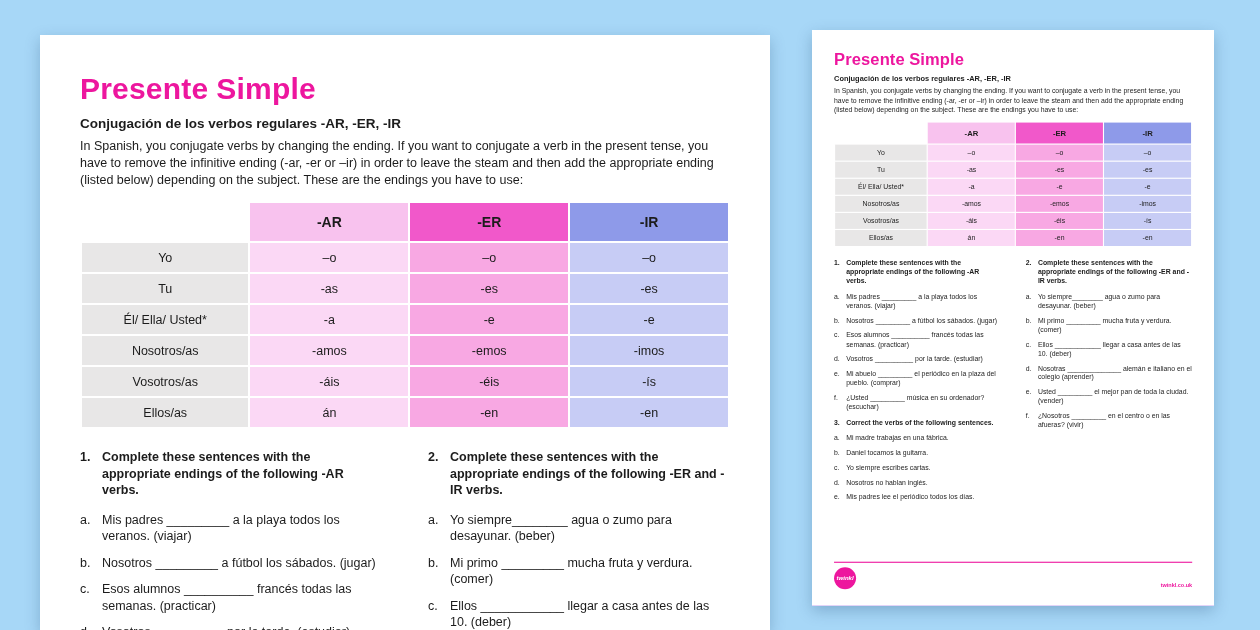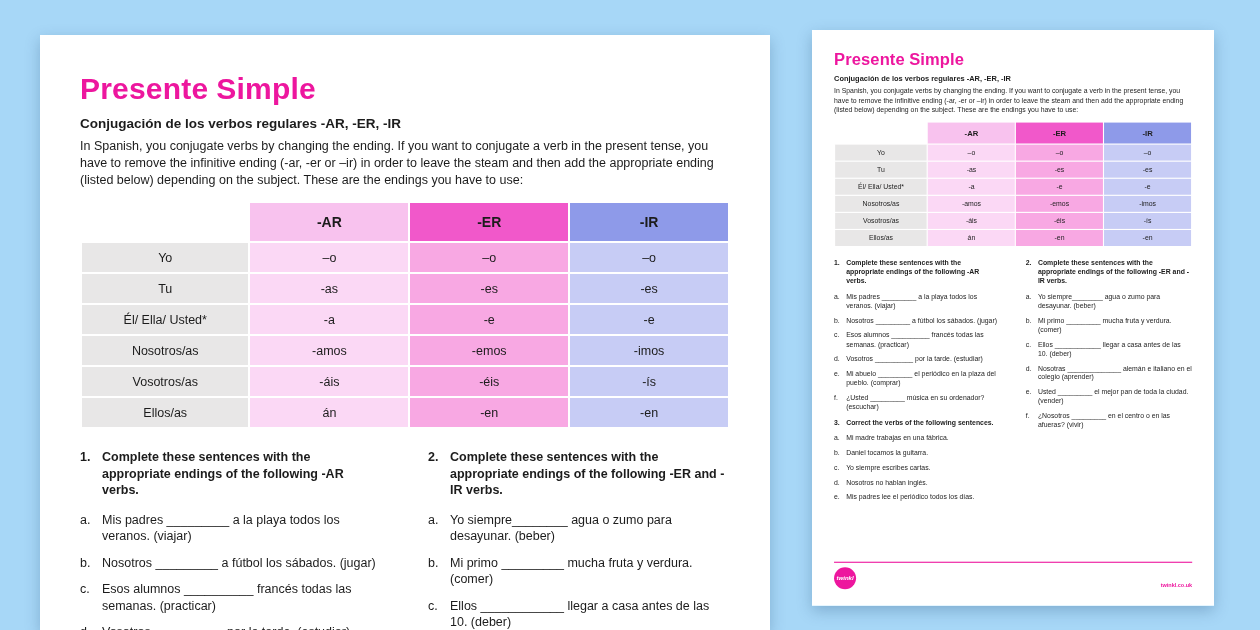--- a/index.html
+++ b/index.html
@@ -13,21 +13,21 @@
     --c-ir:#c7ccf5;
     --c-lbl:#e8e7e7;
   }
   *{box-sizing:border-box;}
   html,body{margin:0;padding:0;}
   body{
     width:1260px;height:630px;position:relative;overflow:hidden;
     background:var(--bg-blue);
     font-family:"Liberation Sans",sans-serif;
   }
-  .page{position:absolute;background:#7dd3fc;box-shadow:0 5px 14px rgba(30,70,110,.28);overflow:hidden;}
+  .page{position:absolute;background:#6d28d9;box-shadow:0 5px 14px rgba(30,70,110,.28);overflow:hidden;}
   .page-left{left:40px;top:35px;width:730px;height:595px;}
   .page-right{left:812px;top:30px;width:402px;height:576px;}
   .scale-wrap{transform:scale(0.551);transform-origin:top left;width:730px;height:1045px;}
 
   .sheet{
     width:730px;height:1045px;background:#fff;
     padding:38px 40px 0;position:relative;color:#1c1c1c;
   }
   .title{margin:0 0 10px;font-size:30px;line-height:32px;color:var(--magenta);letter-spacing:.2px;}
   .title .t1{font-weight:600;}

